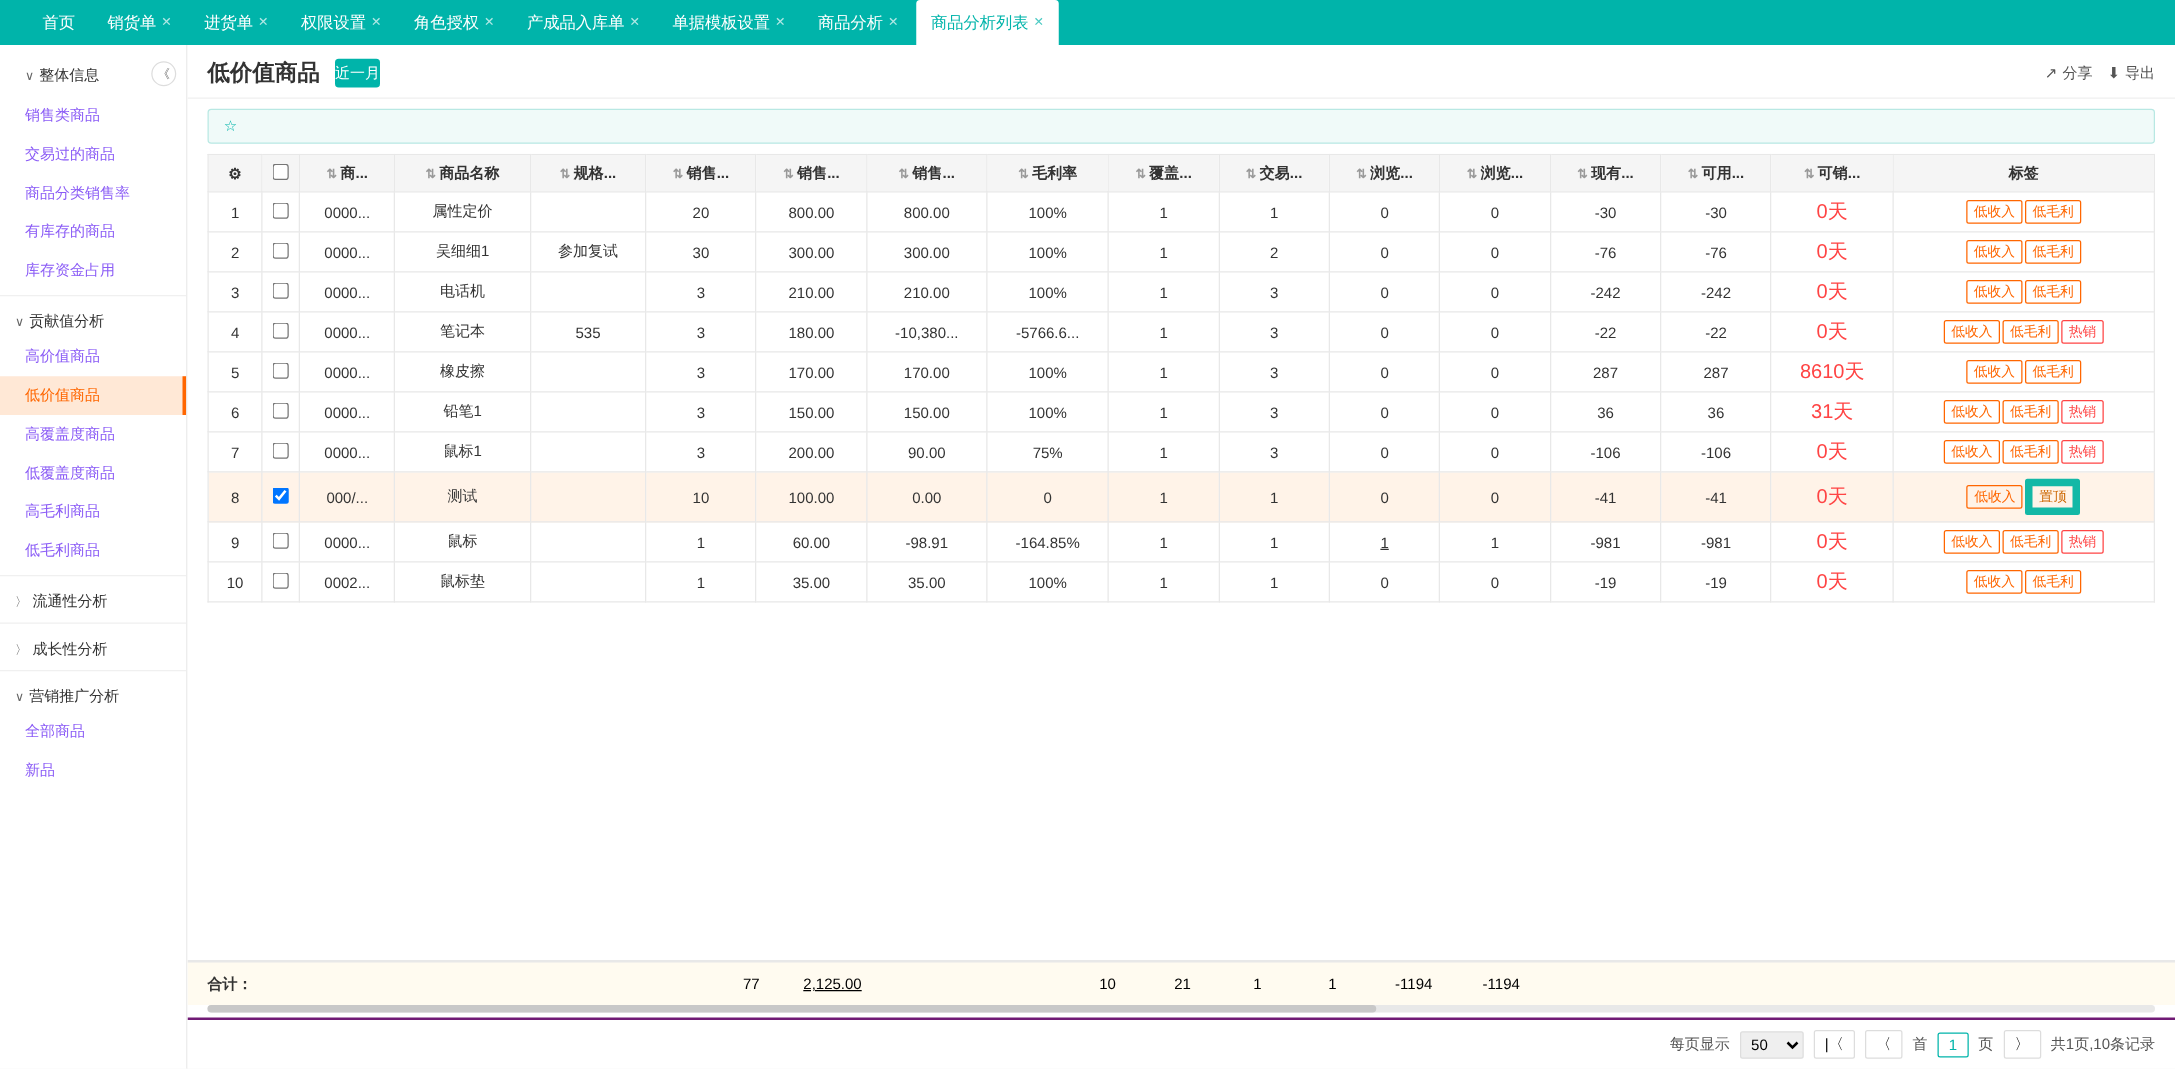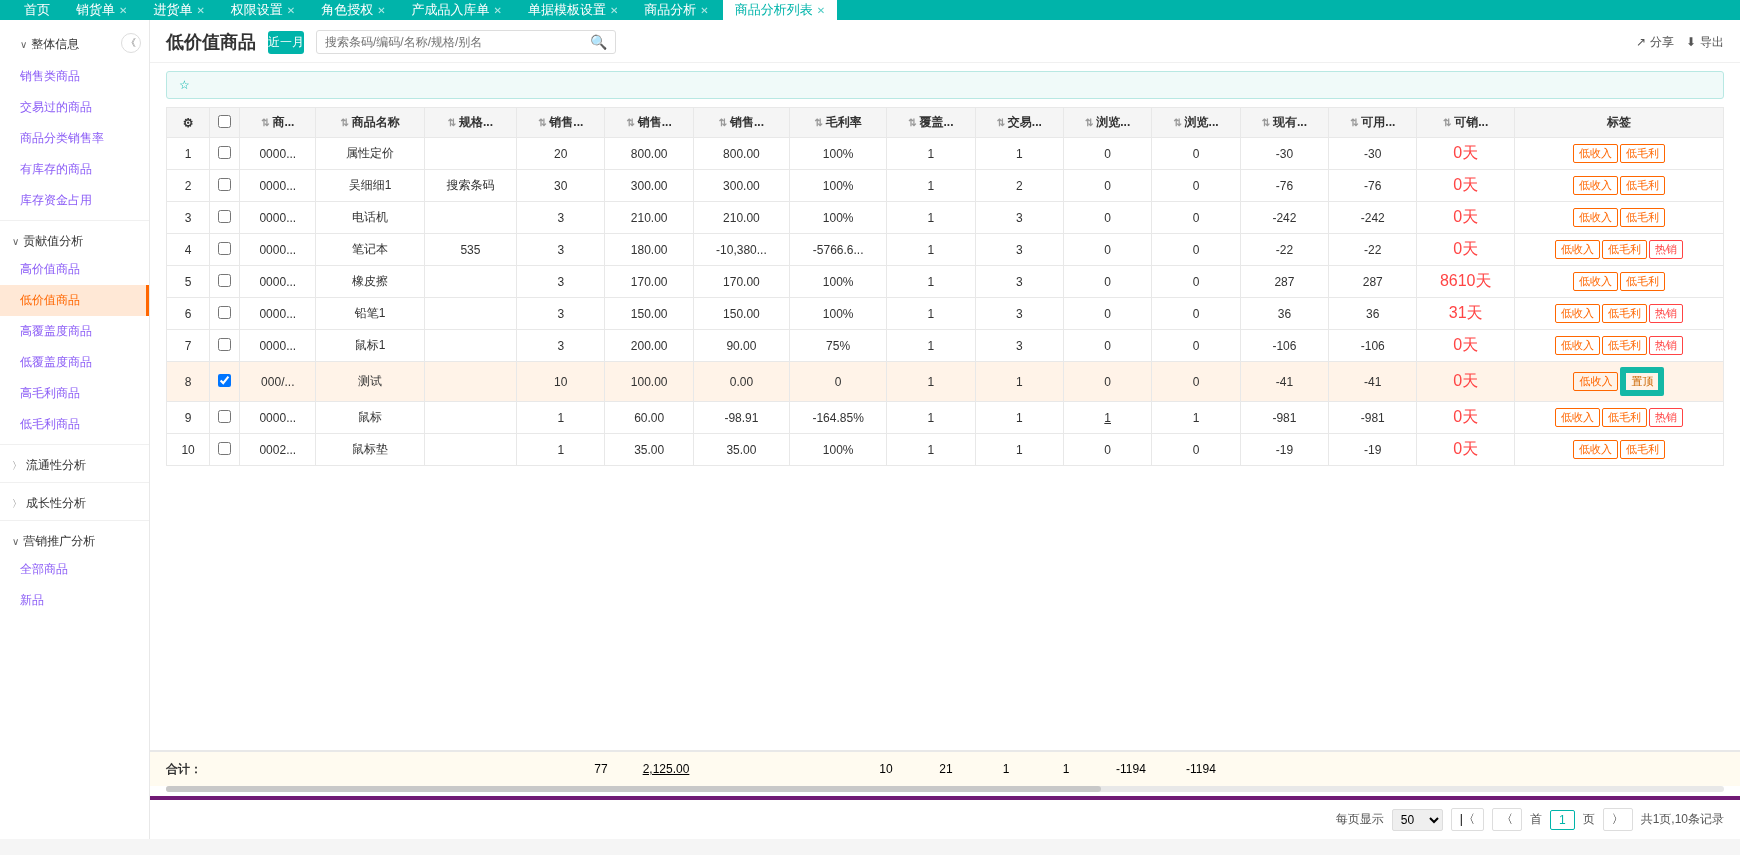--- a/index.html
+++ b/index.html
@@ -1,24 +1,24 @@
 <!DOCTYPE html>
 <html><head>
   <meta charset="utf-8">
   <style>
     * { box-sizing: border-box; margin: 0; padding: 0; font-family: 'Microsoft YaHei', Arial, sans-serif; font-size: 12px; }
     body { background: #f5f5f5; overflow-x: hidden; }
 
     
     .top-nav {
       background: #00b4aa;
-      height: 20px;
-      display: flex;
-      align-items: center;
-      padding: 0 12px;
+      height: 36px;
+      display: flex;
+      align-items: center;
+      padding: 0 22px;
       gap: 2px;
     }
     .nav-item {
       color: #fff;
       padding: 0 12px;
       height: 36px;
       display: flex;
       align-items: center;
       cursor: pointer;
       white-space: nowrap;
@@ -208,21 +208,21 @@
       min-width: 80px;
     }
 
     
     .pagination {
       display: flex;
       align-items: center;
       justify-content: flex-end;
       padding: 8px 16px;
       gap: 8px;
-      border-top: 4px solid #701a75;
+      border-top: 2px solid #701a75;
       flex-shrink: 0;
     }
     .pagination-text { color: #555; font-size: 12px; }
     .pagination-btn {
       border: 1px solid #ddd;
       background: #fff;
       padding: 2px 8px;
       cursor: pointer;
       border-radius: 2px;
       font-size: 12px;
@@ -321,24 +321,20 @@
     </div>
     <div class="sidebar-item">全部商品</div>
     <div class="sidebar-item">新品</div>
   </div>
 
   <div class="content">
 
     <div class="content-header">
       <span class="page-title-text">低价值商品</span>
       <button class="btn-period">近一月</button>
-      <div class="search-box">
-        <input class="search-input" type="text" placeholder="搜索条码/编码/名称/规格/别名" style="">
-        <span class="search-icon">🔍</span>
-      </div>
       <div class="header-actions">
         <div class="header-btn">
           <span>↗</span>
           <span>分享</span>
         </div>
         <div class="header-btn">
           <span>⬇</span>
           <span>导出</span>
         </div>
       </div>
@@ -389,21 +385,21 @@
     <td>-30</td>
     <td>-30</td>
     <td><span class="day-text">0天</span></td>
     <td><span class="tag tag-orange">低收入</span><span class="tag tag-orange">低毛利</span></td>
   </tr>
             <tr>
     <td>2</td>
     <td class="checkbox-cell"><input type="checkbox" style=""></td>
     <td>0000...</td>
     <td>吴细细1</td>
-    <td>搜索条码</td>
+    <td>参加复试</td>
     <td>30</td>
     <td>300.00</td>
     <td>300.00</td>
     <td>100%</td>
     <td>1</td>
     <td>2</td>
     <td>0</td>
     <td>0</td>
     <td>-76</td>
     <td>-76</td>

